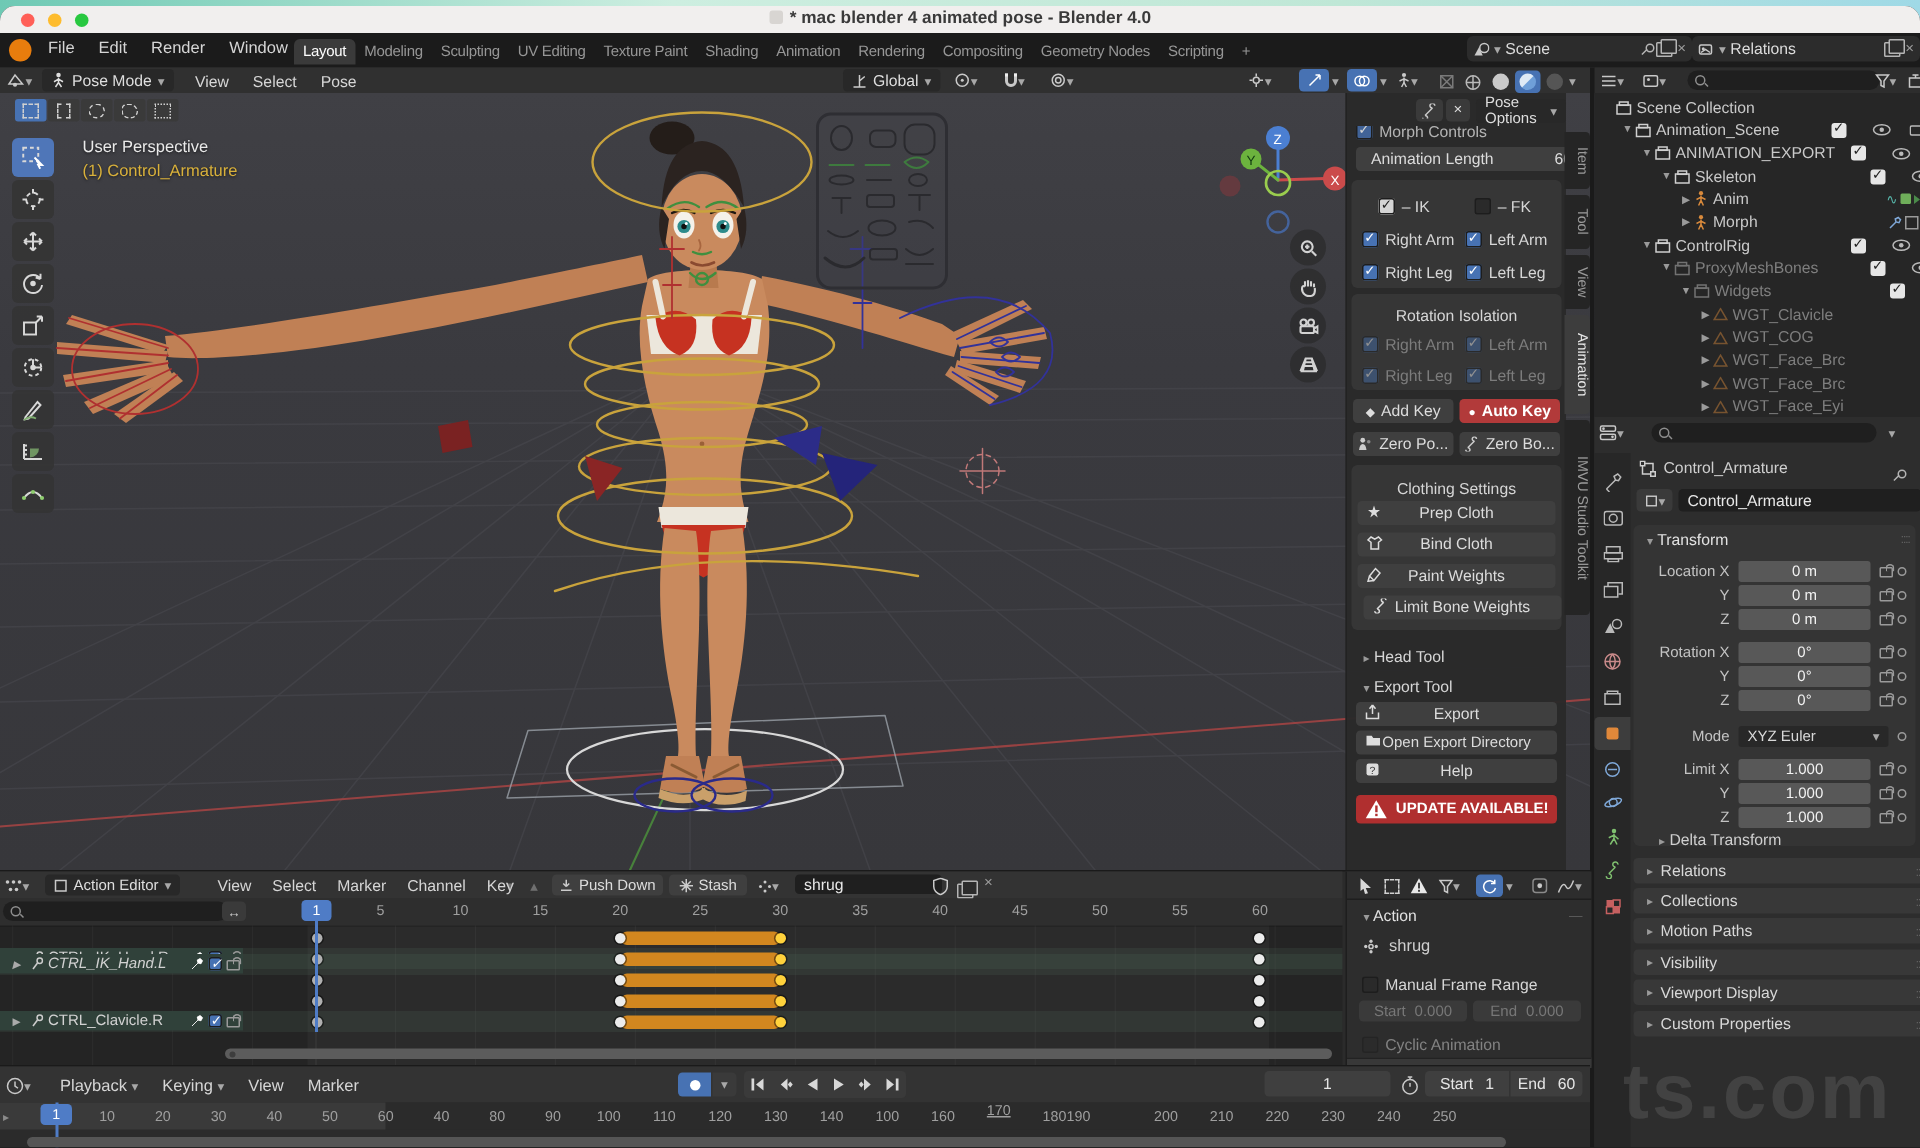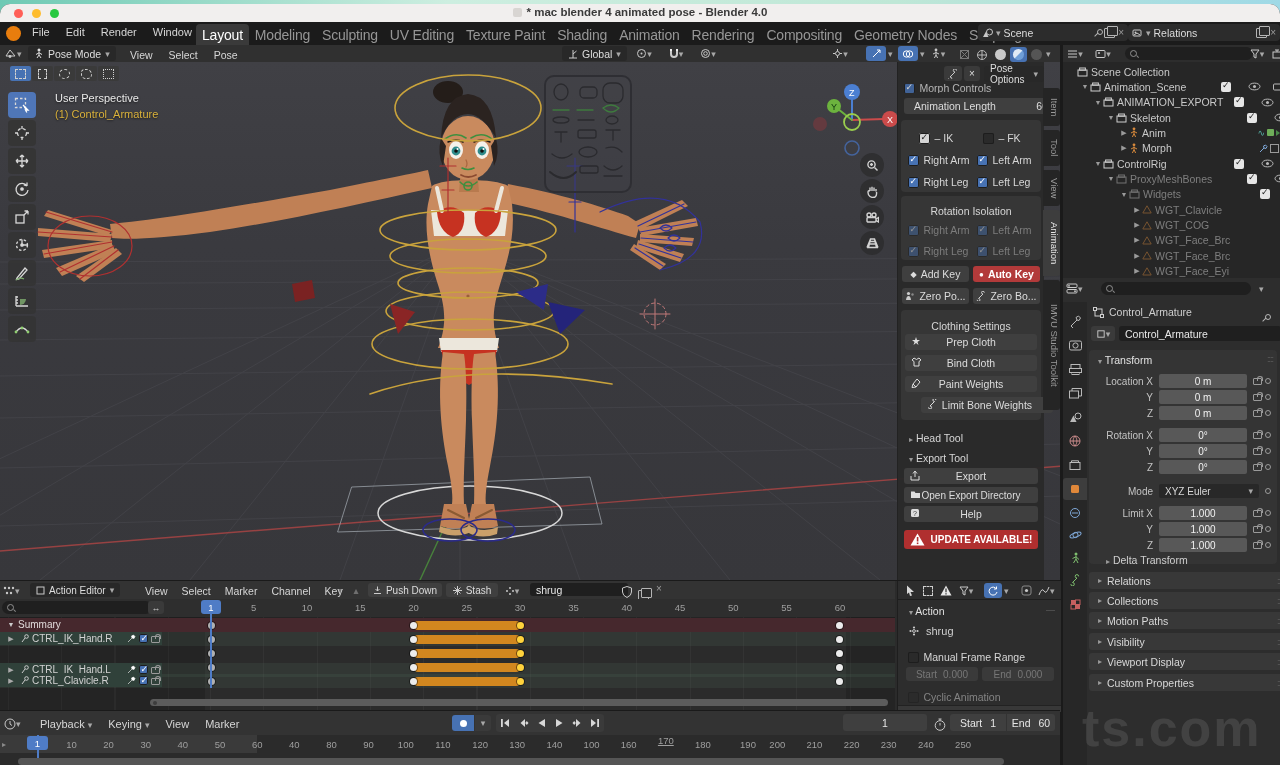--- a/index.html
+++ b/index.html
@@ -13,21 +13,21 @@
   .tx{color:#cfcfcf;font-size:11px;white-space:nowrap;}
   .car{color:#9a9a9a;font-size:8px;margin-left:3px;}
   
   .titlebar{position:absolute;top:0;left:0;width:100%;height:18px;background:#f1efee;border-bottom:1px solid #d5d2d0;}
   .tl{position:absolute;top:5px;width:9px;height:9px;border-radius:50%;}
   .title{position:absolute;top:2px;width:100%;text-align:center;font-size:11.5px;font-weight:bold;color:#3a3a3a;}
   .doc-ico{display:inline-block;width:9px;height:9px;border-radius:2px;background:#d8d5d2;margin-right:5px;vertical-align:-1px;}
   
   .menubar{position:absolute;top:18px;left:0;width:100%;height:23px;background:#1b1b1b;}
   .menu-item{display:inline-block;padding:4px 8px;font-size:11px;color:#d6d6d6;}
-  .wtab{display:inline-block;padding:3px 6px;font-size:14px;color:#969696;letter-spacing:-0.2px;border-radius:4px 4px 0 0;}
+  .wtab{display:inline-block;padding:3px 6px;font-size:10px;color:#969696;letter-spacing:-0.2px;border-radius:4px 4px 0 0;}
   .wtab.active{background:#3a3a3a;color:#fefefe;}
   .dbwidget{position:absolute;top:2px;height:17px;background:#2c2c2c;border-radius:4px;display:flex;align-items:center;padding:0 4px;gap:3px;}
   .dbwidget .nm{font-size:10.5px;color:#dcdcdc;flex:1;}
   .mini{display:inline-block;font-size:9px;color:#a8a8a8;}
   .sqico{display:inline-block;width:9px;height:8px;border:1px solid #b5b5b5;border-radius:1px;position:relative;}
   .sqico:after{content:"";position:absolute;left:2px;top:-3px;width:9px;height:8px;border:1px solid #b5b5b5;border-radius:1px;background:#2c2c2c;}
   .pin{display:inline-block;width:8px;height:8px;position:relative;}
   .pin:before{content:"";position:absolute;left:4px;top:0;width:4px;height:4px;border-radius:50%;border:1.4px solid #b5b5b5;}
   .pin:after{content:"";position:absolute;left:1px;top:5px;width:5px;height:1.4px;background:#b5b5b5;transform:rotate(-45deg);}
   .xico{font-size:10px;color:#9c9c9c;}
@@ -868,21 +868,21 @@
                 <path d="M3 1 L5.5 2.5 L8 1 L10 3 L8 4.5 L8 9 L3 9 L3 4.5 L1 3 Z" fill="none" stroke="#ddd"></path>
               </svg></span>
             <span>Bind Cloth</span>
           </div>
         <div class="b abs" style="left:4px;top:66px;width:132px;">
             <span class="lic"><svg width="10" height="10" viewBox="0 0 10 10">
                 <path d="M2 6 L6 1 L9 4 L5 9 Z M2 6 L1 9.5 L5 9" fill="none" stroke="#ddd"></path>
               </svg></span>
             <span>Paint Weights</span>
           </div>
-        <div class="b abs" style="left:20px;top:87px;width:132px;">
+        <div class="b abs" style="left:8px;top:87px;width:132px;">
             <span class="lic"><svg width="11" height="10" viewBox="0 0 11 10">
                 <path d="M3 7 L7.5 2.5 M7.5 2.5 a1.5 1.5 0 1 1 1.4 -1.4 M3 7 a1.5 1.5 0 1 1 -1.4 1.4" stroke="#ddd" fill="none"></path>
               </svg></span>
             <span>Limit Bone Weights</span>
           </div>
       </div>
       <div class="abs" style="left:8px;top:366px;"><span class="lbl"><span class="car" style="font-size:8px;">▸</span> <span>Head Tool</span></span></div>
       <div class="abs" style="left:8px;top:386px;"><span class="lbl"><span class="car" style="font-size:8px;">▾</span> <span>Export Tool</span></span></div>
       <div class="b np-row" style="top:406px;">
           <span class="lic"><svg width="10" height="11" viewBox="0 0 10 11">
@@ -1192,46 +1192,40 @@
       <div class="srch abs" style="left:2px;top:20px;width:140px;">
           <span class="mag"></span>
         </div>
       <span class="icobtn abs" style="left:148px;top:20px;background:#3a3a3a;width:16px;height:13px;font-size:9px;">↔</span>
 
       <div id="ds-keyarea">
         <div class="ds-dim" style="left:0;width:205px;"></div>
         <div class="ds-dim" style="left:846px;width:49px;"></div>
       </div>
 
-      <div class="ch-row" style="top:37px;background:#46282d;">
-        <div class="ch-name" style="padding-left:4px;">
-            <span class="mini-ic" style="font-size:7px;color:#ccc;">▼</span>
-            <span style="color:#e0dada;">Summary</span>
-          </div>
-      </div>
       <div class="ch-row" style="top:51px;background:rgba(86,118,99,0.16);">
         <div class="ch-name" style="background:#30413a;padding-left:4px;width:158px;">
             <span class="mini-ic" style="font-size:7px;color:#aaa;">▶</span>
             <span class="mini-ic">
               <svg width="8" height="9" viewBox="0 0 8 9">
                 <circle cx="5.5" cy="2.5" r="1.8" fill="none" stroke="#ccc"></circle>
                 <path d="M4 4 L1 8" stroke="#ccc"></path>
               </svg>
             </span>
             <span>CTRL_IK_Hand.R</span>
         <span style="margin-left:auto;display:flex;gap:3px;align-items:center;padding-right:3px;">
               <svg width="9" height="9" viewBox="0 0 9 9">
                 <path d="M1 8 L5 4 M5 4 L4.5 2 L6.5 1 L8 2.5 L7 4.5 Z" fill="#fff" stroke="#fff" stroke-width="0.6"></path>
               </svg>
               <span class="chk on" style="width:9px;height:9px;"></span>
               <span class="lock"></span>
             </span>
           </div>
       </div>
-      <div class="ch-row" style="top:82px;background:rgba(86,118,99,0.16);">
+      <div class="ch-row" style="top:55px;background:rgba(86,118,99,0.16);font-style:italic;">
         <div class="ch-name" style="background:#30413a;padding-left:4px;width:158px;">
             <span class="mini-ic" style="font-size:7px;color:#aaa;">▶</span>
             <span class="mini-ic">
               <svg width="8" height="9" viewBox="0 0 8 9">
                 <circle cx="5.5" cy="2.5" r="1.8" fill="none" stroke="#ccc"></circle>
                 <path d="M4 4 L1 8" stroke="#ccc"></path>
               </svg>
             </span>
             <span>CTRL_IK_Hand.L</span>
         <span style="margin-left:auto;display:flex;gap:3px;align-items:center;padding-right:3px;">
@@ -1455,21 +1449,21 @@
           <div class="r-lab" style="left: 368.635px; top: 4px;">90</div>
           <div class="r-lab" style="left: 405.785px; top: 4px;">100</div>
           <div class="r-lab" style="left: 442.935px; top: 4px;">110</div>
           <div class="r-lab" style="left: 480.085px; top: 4px;">120</div>
           <div class="r-lab" style="left: 517.235px; top: 4px;">130</div>
           <div class="r-lab" style="left: 554.385px; top: 4px;">140</div>
           <div class="r-lab" style="left: 591.535px; top: 4px;">100</div>
           <div class="r-lab" style="left: 628.685px; top: 4px;">160</div>
           <div class="r-lab" style="left: 665.835px; top: 0; text-decoration: underline;">170</div>
           <div class="r-lab" style="left: 702.985px; top: 4px;">180</div>
-          <div class="r-lab" style="left: 748px; top: 4px;">190</div>
+          <div class="r-lab" style="left: 719px; top: 4px;">190</div>
           <div class="r-lab" style="left: 777.285px; top: 4px;">200</div>
           <div class="r-lab" style="left: 814.435px; top: 4px;">210</div>
           <div class="r-lab" style="left: 851.585px; top: 4px;">220</div>
           <div class="r-lab" style="left: 888.735px; top: 4px;">230</div>
           <div class="r-lab" style="left: 925.885px; top: 4px;">240</div>
           <div class="r-lab" style="left: 963.035px; top: 4px;">250</div>
         </div>
       <div class="playline" style="left:37px;top:24px;height:31px;"></div>
       <div class="badge" style="left:27px;top:25px;width:21px;height:14px;">
           <span>1</span>

